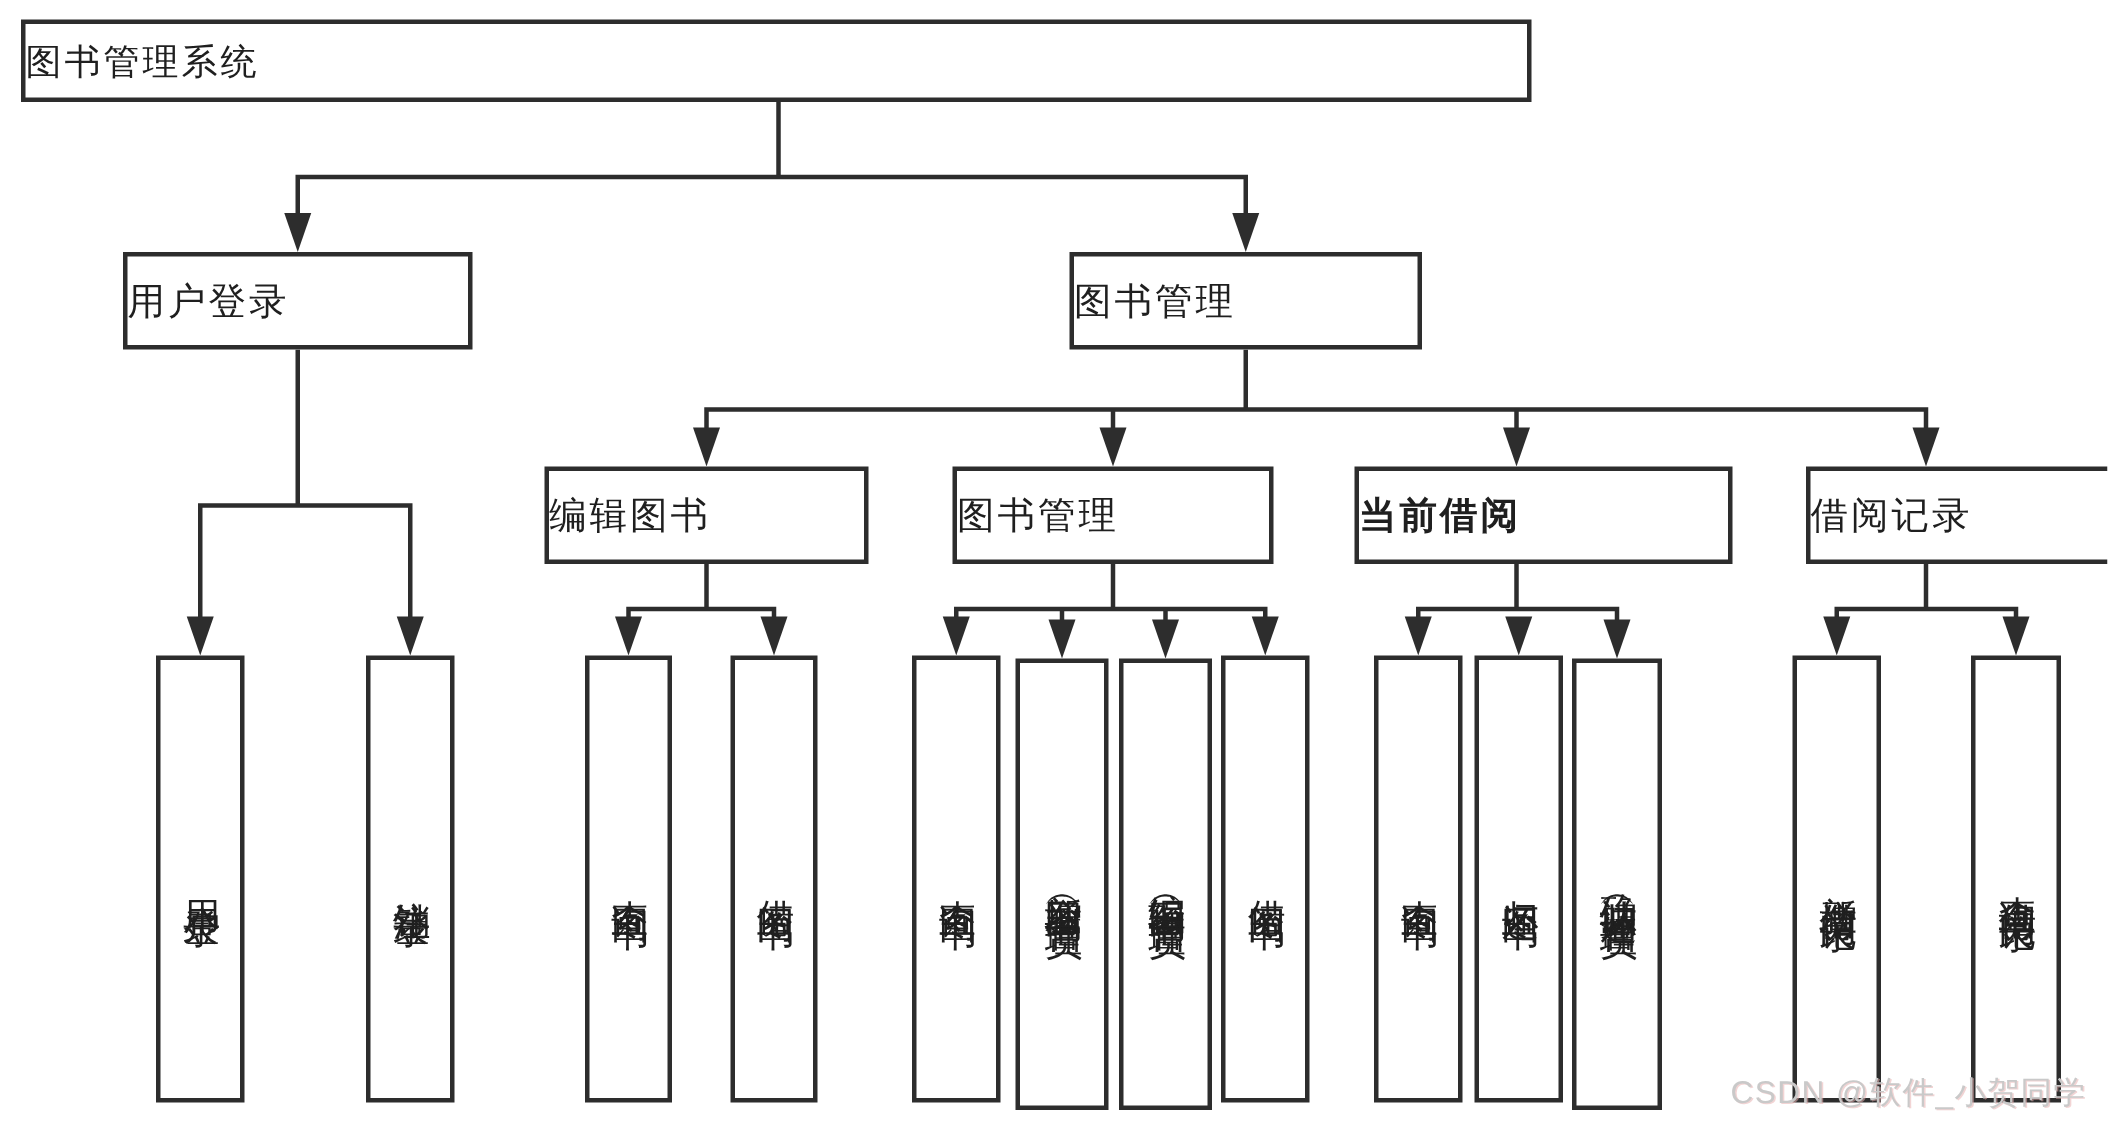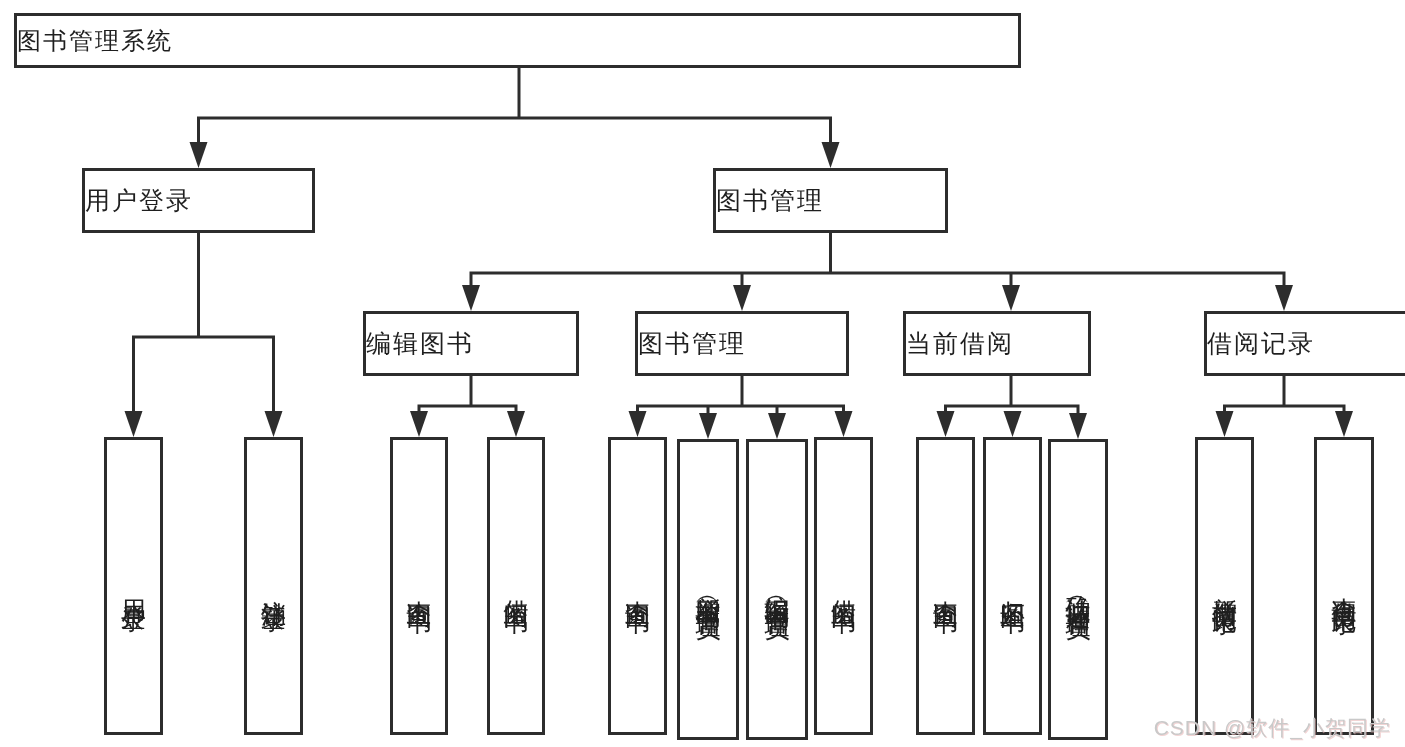--- a/index.html
+++ b/index.html
@@ -100,21 +100,21 @@
   <div class="node" style="left:713px;top:168px;width:235px;height:65px;">
     <span>图书管理</span>
   </div>
 
   <div class="node" style="left:363px;top:311px;width:216px;height:65px;">
     <span>编辑图书</span>
   </div>
   <div class="node" style="left:635px;top:311px;width:214px;height:65px;">
     <span>图书管理</span>
   </div>
-  <div class="node" style="left:903px;top:311px;width:188px;height:65px;">
+  <div class="node" style="left:903px;top:311px;width:252px;height:65px;font-weight:bold;">
     <span>当前借阅</span>
   </div>
   <div class="node" style="left:1176px;top:311px;width:216px;height:65px;margin-left:28px;">
     <span>借阅记录</span>
   </div>
 
   <div class="vnode" style="left:104px;top:437px;width:59px;height:298px;">
     <span class="vtext">用户登录</span>
   </div>
   <div class="vnode" style="left:244px;top:437px;width:59px;height:298px;">

